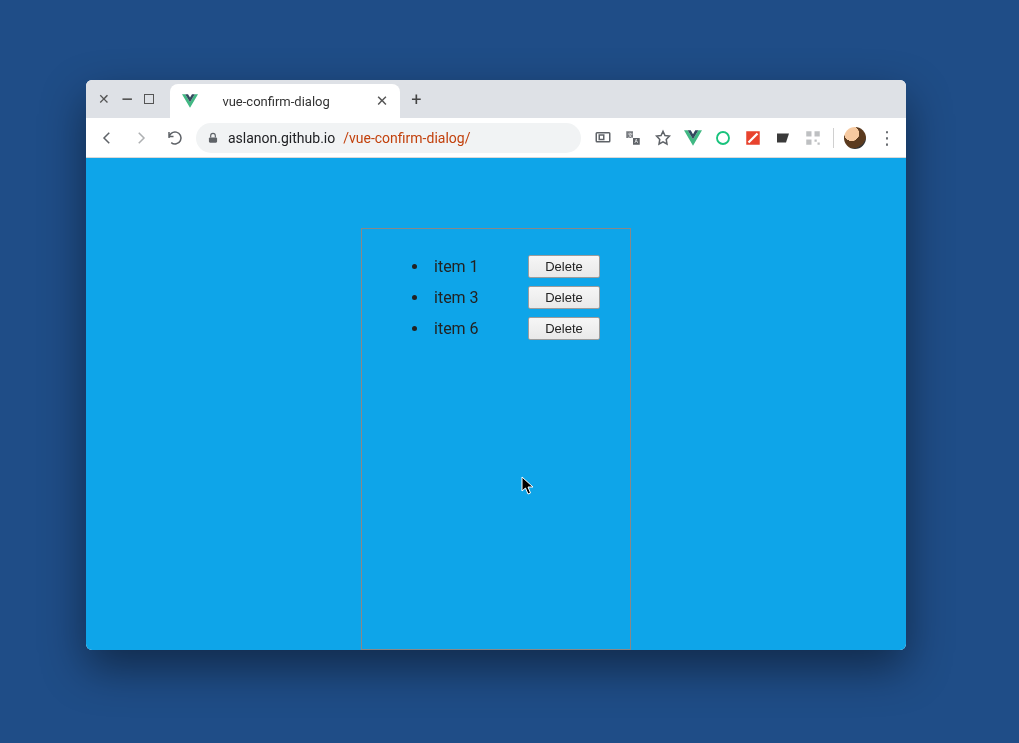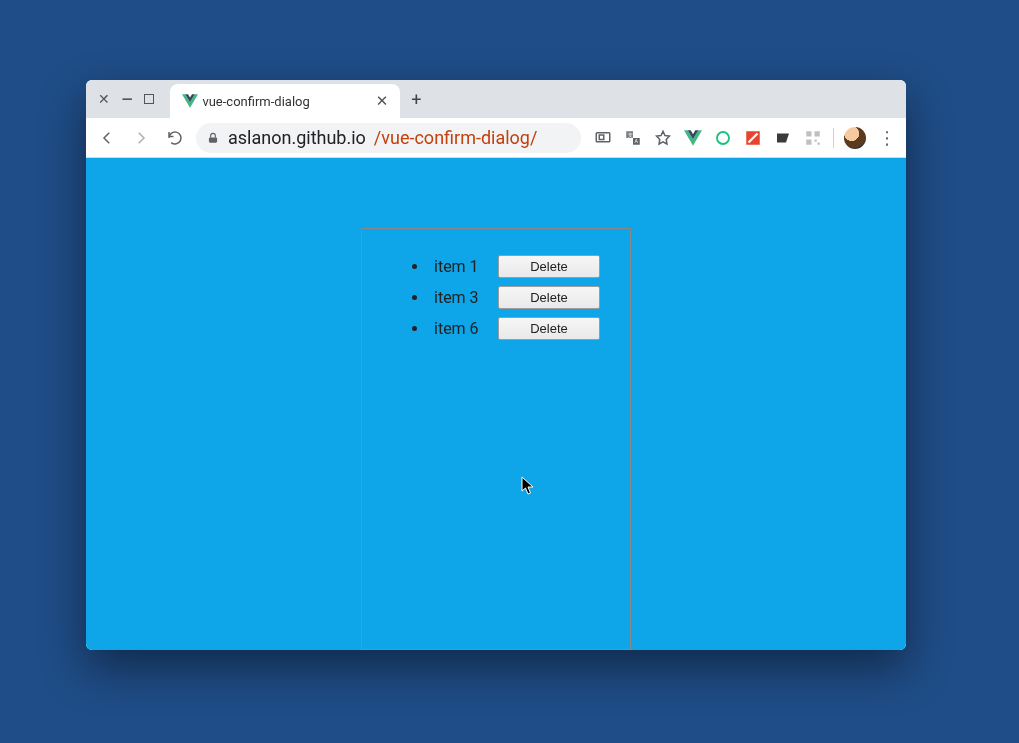--- a/index.html
+++ b/index.html
@@ -49,21 +49,21 @@
     position: relative;
     align-self: flex-end;
     height: 34px;
     background: #fff;
     border-top-left-radius: 8px;
     border-top-right-radius: 8px;
     display: flex;
     align-items: center;
     padding: 0 10px 0 12px;
     min-width: 230px;
-    gap: 4px;
+    gap: 24px;
     color: #333;
     font-size: 13px;
     margin-left: 6px;
   }
   .tab .favicon { width: 16px; height: 16px; flex: 0 0 auto; }
   .tab .title { flex: 1 1 auto; white-space: nowrap; overflow: hidden; text-overflow: ellipsis; }
   .tab .close { font-size: 15px; color: #555; cursor: pointer; padding: 0 2px; }
 
   .newtab {
     display: flex;
@@ -96,21 +96,21 @@
 
   .omnibox {
     flex: 1 1 auto;
     height: 30px;
     background: #f1f3f4;
     border-radius: 15px;
     display: flex;
     align-items: center;
     padding: 0 10px;
     gap: 8px;
-    font-size: 18px;
+    font-size: 14px;
     color: #202124;
   }
   .omnibox .lock { color: #5f6368; width: 14px; height: 14px; }
   .url-path { color: #c2410c; }
 
   .ext-icons {
     display: flex;
     align-items: center;
     gap: 10px;
     padding-left: 4px;
@@ -153,21 +153,21 @@
     color: #222;
   }
   .list-box li .label-wrap {
     display: list-item;
     list-style: disc inside;
   }
   .list-box li .label-wrap::marker { color: #222; }
   .del-btn {
     font-size: 13px;
     padding: 3px 0;
-    width: 102px;
+    width: 72px;
     background: linear-gradient(#f6f6f6, #e9e9e9);
     border: 1px solid #9c9c9c;
     border-radius: 2px;
     color: #222;
     cursor: pointer;
   }
 
   
   .cursor {
     position: absolute;

